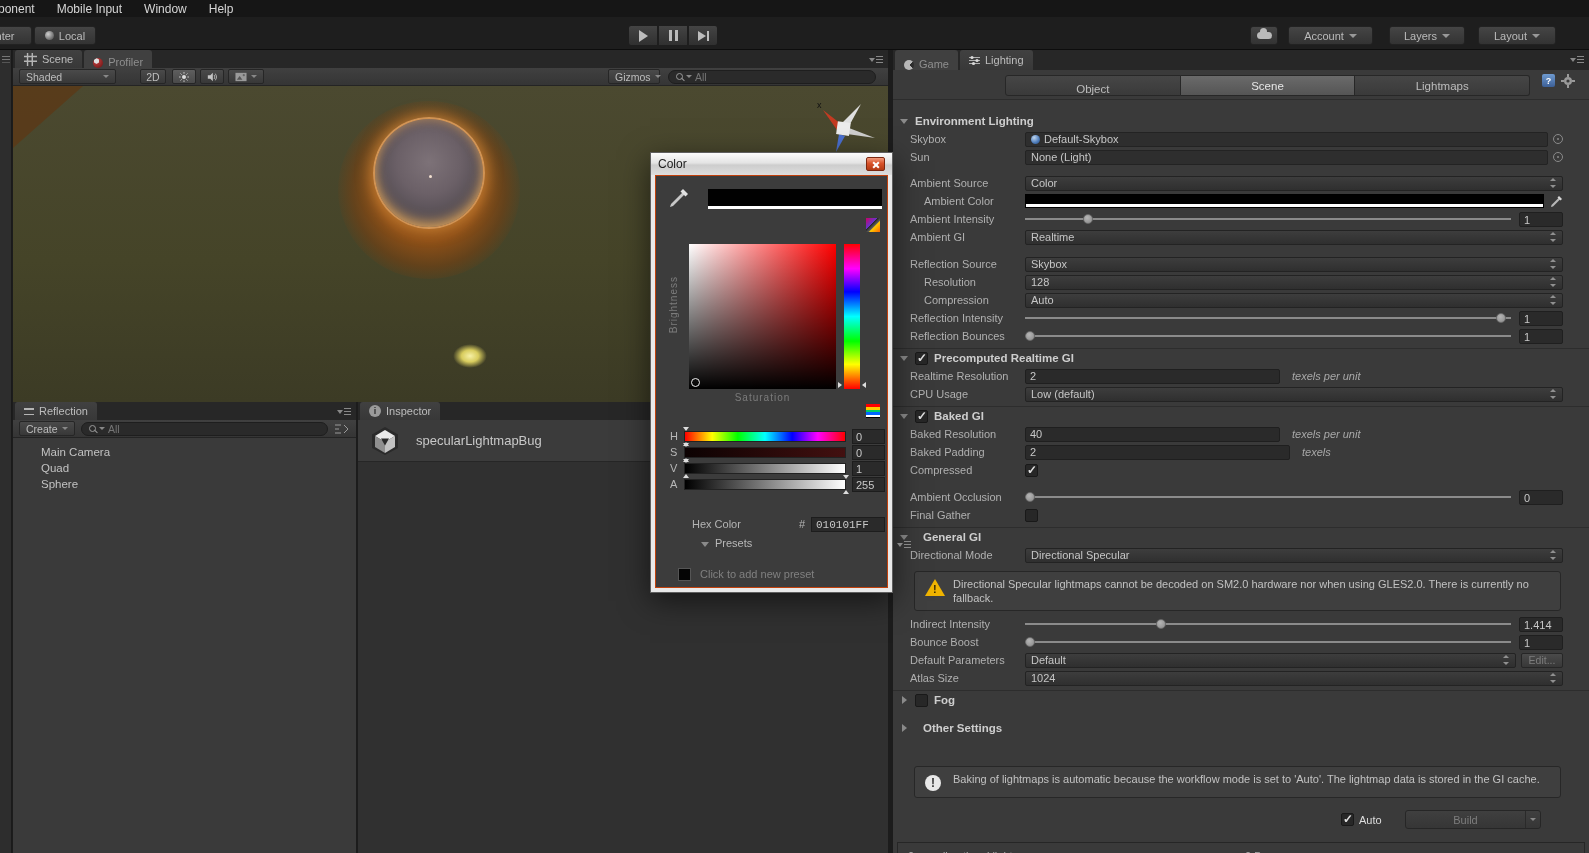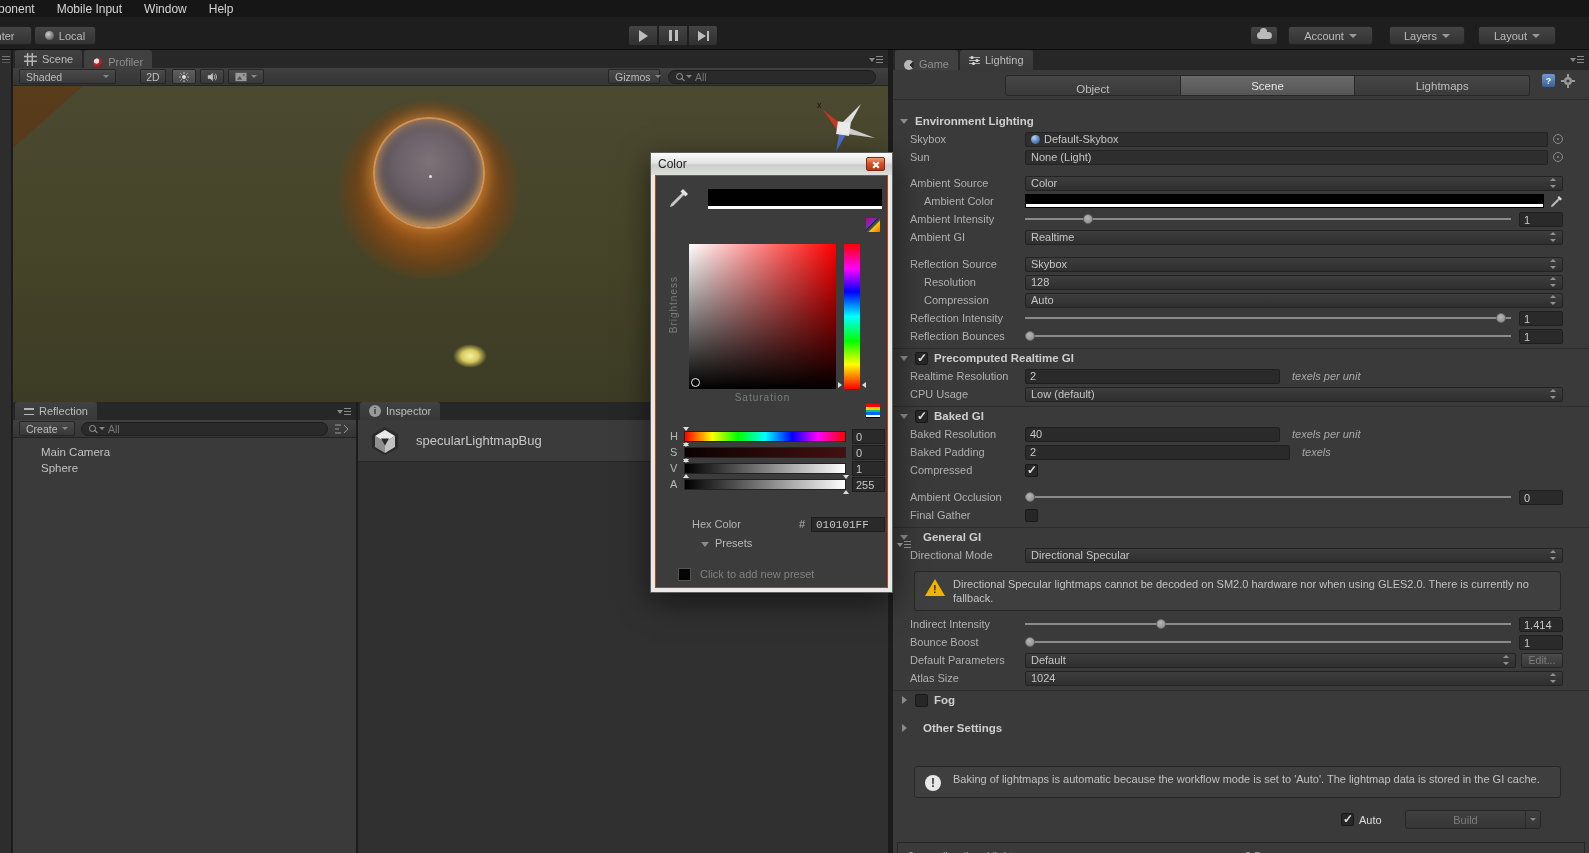--- a/index.html
+++ b/index.html
@@ -333,20 +333,21 @@
         <span class="mag"></span>
         <span class="tinycaret"></span>
         <input placeholder="All" style="">
       </div>
       <svg width="16" height="12" viewBox="0 0 16 12" style="margin-right:2px;">
         <path d="M1 2h6M1 6h4M1 10h6M10 2l4 4-4 4" stroke="#9a9a9a" fill="none"></path>
       </svg>
     </div>
     <div class="hlist">
       <div class="hitem">Main Camera</div>
+      <div class="hitem">Quad</div>
       <div class="hitem">Sphere</div>
     </div>
   </div>
 
   <div class="panel" id="inspector-panel">
     <div class="tabstrip">
       <div class="tab">
         <span class="info-badge">i</span>
         <span>Inspector</span>
       </div>

